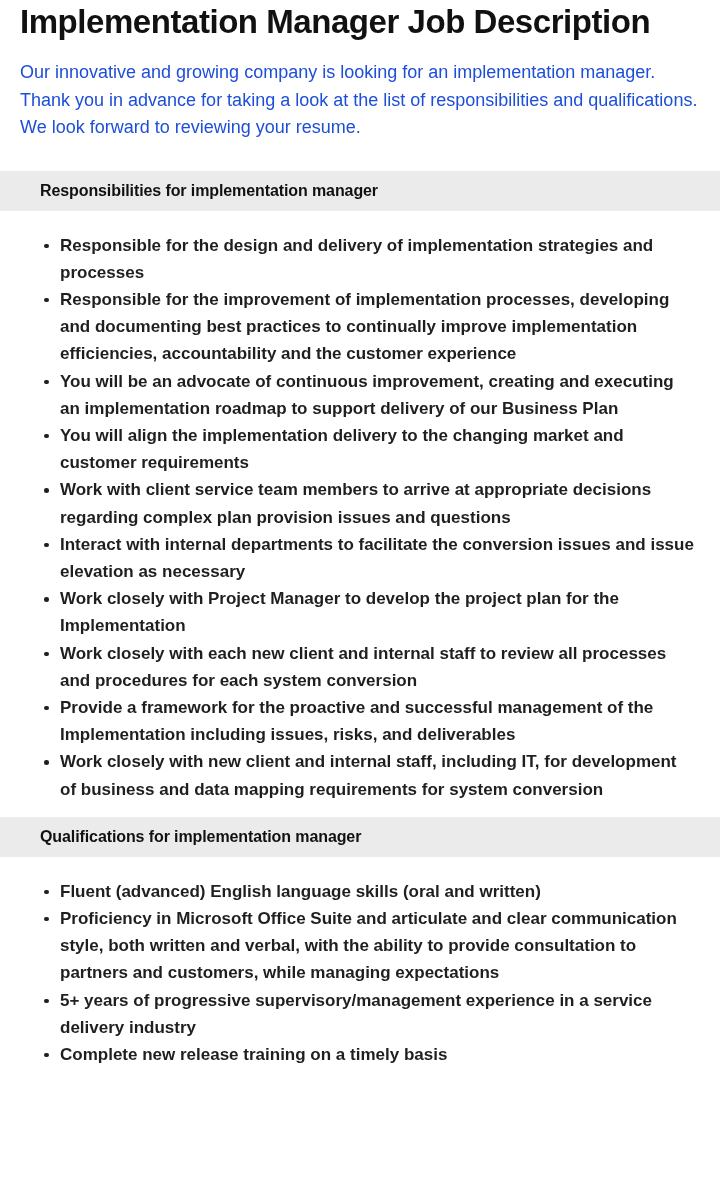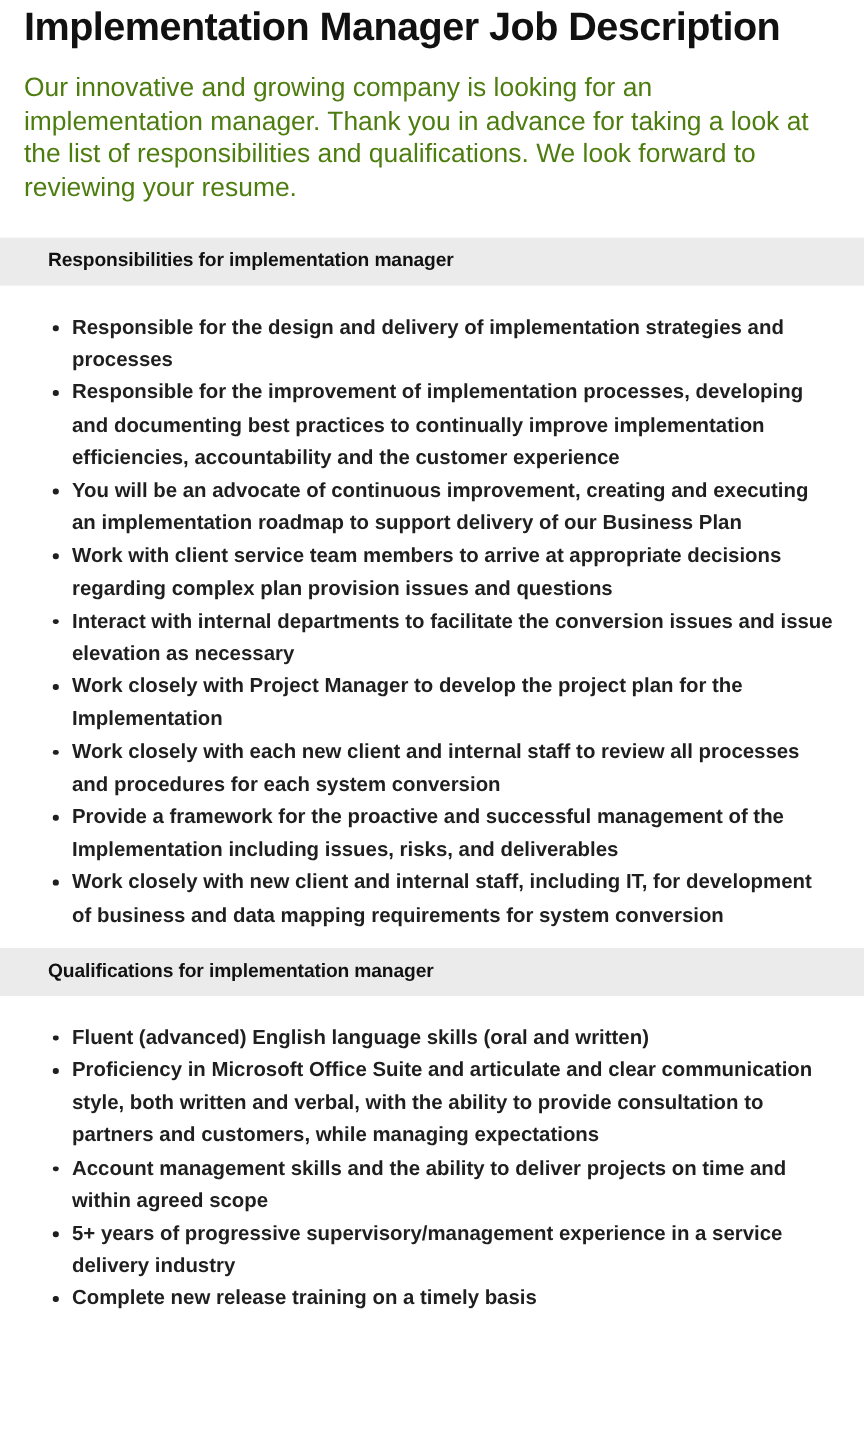--- a/index.html
+++ b/index.html
@@ -30,24 +30,24 @@
     line-height: 44px;
     font-weight: 700;
     letter-spacing: -0.45px;
     color: #111111;
   }
 
   
   .intro {
     margin: 15px 0 0 0;
     padding: 0 22px 0 20px;
-    font-size: 22px;
+    font-size: 18px;
     line-height: 27.5px;
     font-weight: 400;
-    color: #4d7c0f;
+    color: #1d4ed8;
   }
 
   
   .section-band {
     margin: 0;
     height: 40px;
     display: flex;
     align-items: center;
     background: #ebebeb;
   }
@@ -106,37 +106,37 @@
   <div class="section-band">
     <h2 class="section-band-title">Responsibilities for implementation manager</h2>
   </div>
 
   <div class="list-gap-top"></div>
 
   <ul class="bullets">
     <li>Responsible for the design and delivery of implementation strategies and processes</li>
     <li>Responsible for the improvement of implementation processes, developing and documenting best practices to continually improve implementation efficiencies, accountability and the customer experience</li>
     <li>You will be an advocate of continuous improvement, creating and executing an implementation roadmap to support delivery of our Business Plan</li>
+    <li>You will align the implementation delivery to the changing market and customer requirements</li>
     <li>Work with client service team members to arrive at appropriate decisions regarding complex plan provision issues and questions</li>
     <li>Interact with internal departments to facilitate the conversion issues and issue elevation as necessary</li>
     <li>Work closely with Project Manager to develop the project plan for the Implementation</li>
     <li>Work closely with each new client and internal staff to review all processes and procedures for each system conversion</li>
     <li>Provide a framework for the proactive and successful management of the Implementation including issues, risks, and deliverables</li>
     <li>Work closely with new client and internal staff, including IT, for development of business and data mapping requirements for system conversion</li>
   </ul>
 
   <div class="band-spacer-top-2"></div>
 
   <div class="section-band">
     <h2 class="section-band-title">Qualifications for implementation manager</h2>
   </div>
 
   <div class="list-gap-top"></div>
 
   <ul class="bullets">
     <li>Fluent (advanced) English language skills (oral and written)</li>
     <li>Proficiency in Microsoft Office Suite and articulate and clear communication style, both written and verbal, with the ability to provide consultation to partners and customers, while managing expectations</li>
-    <li>Account management skills and the ability to deliver projects on time and within agreed scope</li>
     <li>5+ years of progressive supervisory/management experience in a service delivery industry</li>
     <li>Complete new release training on a timely basis</li>
   </ul>
 
 </div>
 
 </body></html>

